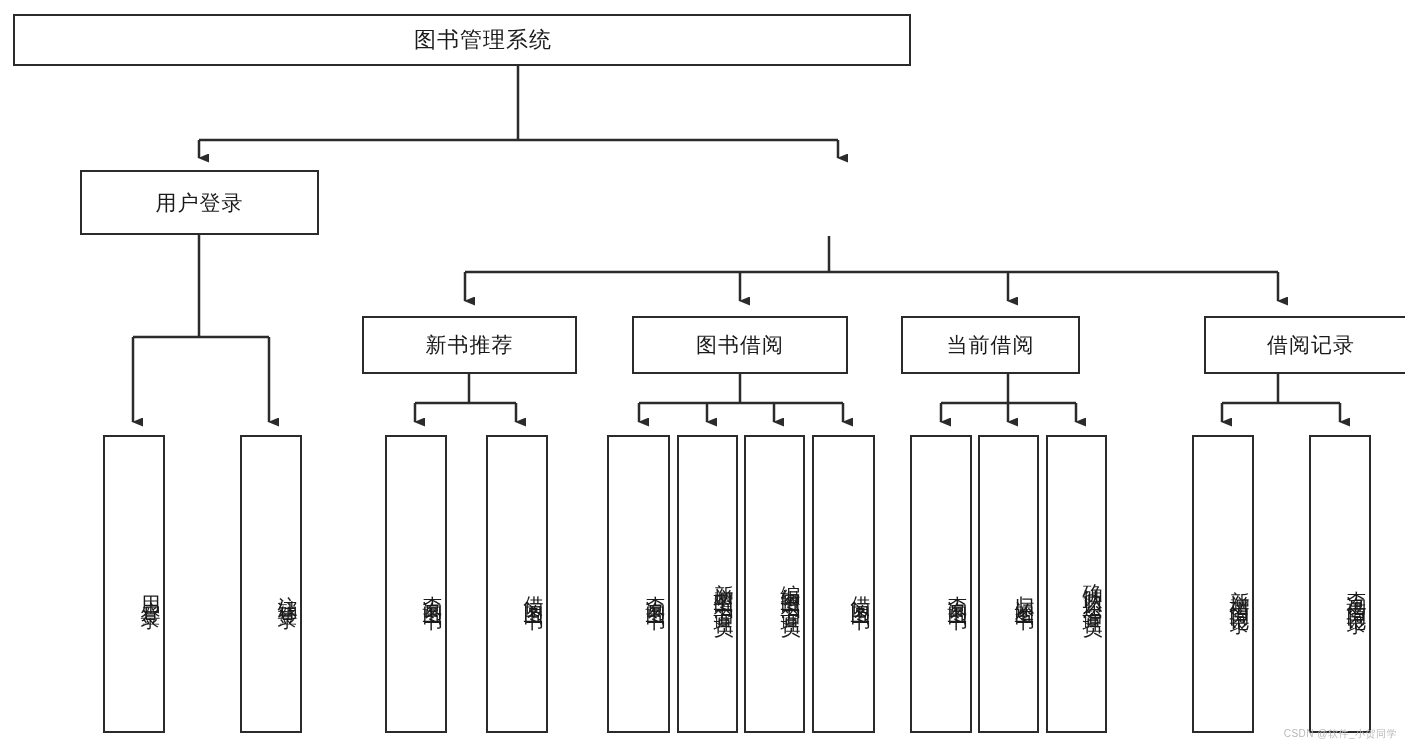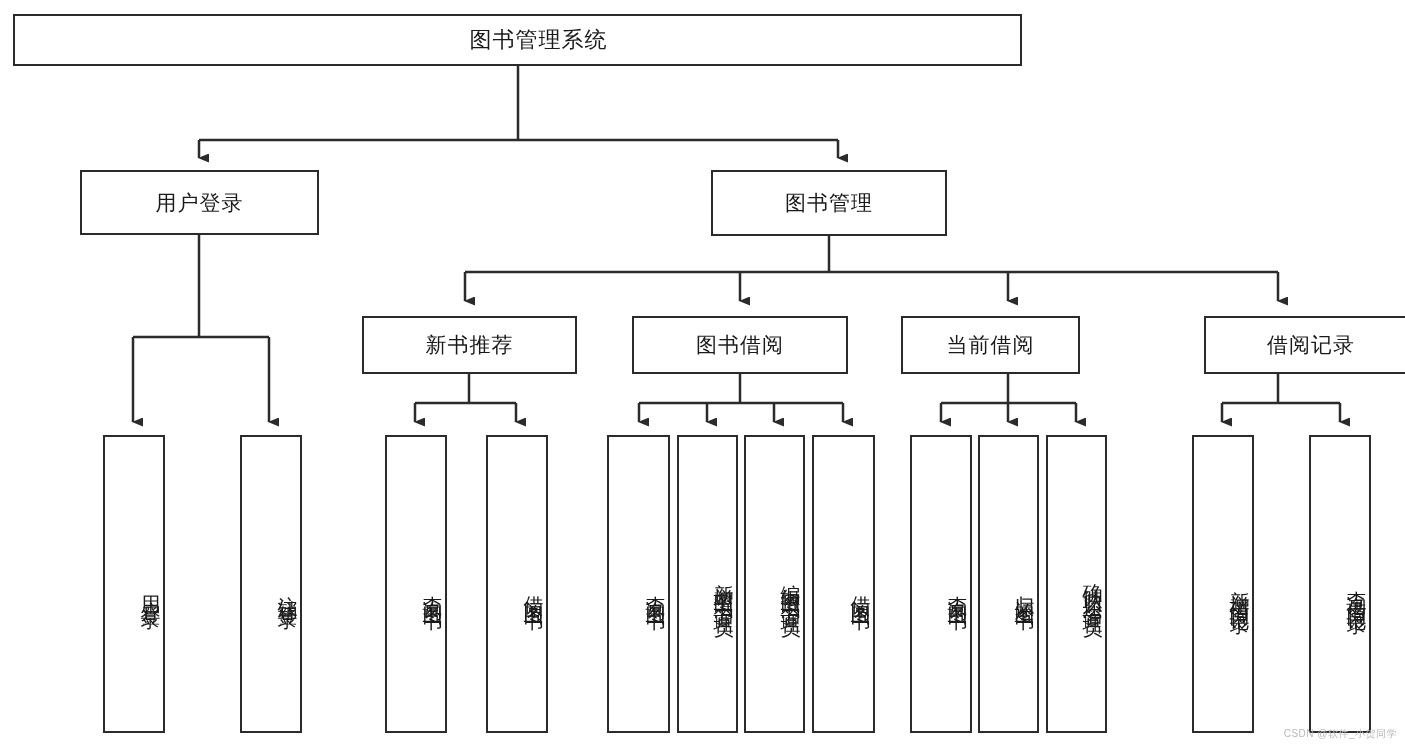--- a/index.html
+++ b/index.html
@@ -116,29 +116,26 @@
       <path d="M1008,403 L1008,422" marker-end="url(#arrow)"></path>
       <path d="M1076,403 L1076,422" marker-end="url(#arrow)"></path>
 
       <path d="M1278,374 L1278,403"></path>
       <path d="M1222,403 L1340,403"></path>
       <path d="M1222,403 L1222,422" marker-end="url(#arrow)"></path>
       <path d="M1340,403 L1340,422" marker-end="url(#arrow)"></path>
     </g>
   </svg>
 
-  <div class="node root" style="left:13px; top:14px; width:1009px; height:52px;padding-left:42px;">
+  <div class="node root" style="left:13px; top:14px; width:898px; height:52px;padding-left:42px;">
     <span>图书管理系统</span>
   </div>
 
   <div class="node horiz" style="left:80px; top:170px; width:239px; height:65px;">
     <span>用户登录</span>
-  </div>
-  <div class="node horiz" style="left:711px; top:170px; width:236px; height:66px;">
-    <span>图书管理</span>
   </div>
 
   <div class="node horiz" style="left:362px; top:316px; width:215px; height:58px;">
     <span>新书推荐</span>
   </div>
   <div class="node horiz" style="left:632px; top:316px; width:216px; height:58px;">
     <span>图书借阅</span>
   </div>
   <div class="node horiz" style="left:901px; top:316px; width:179px; height:58px;">
     <span>当前借阅</span>

